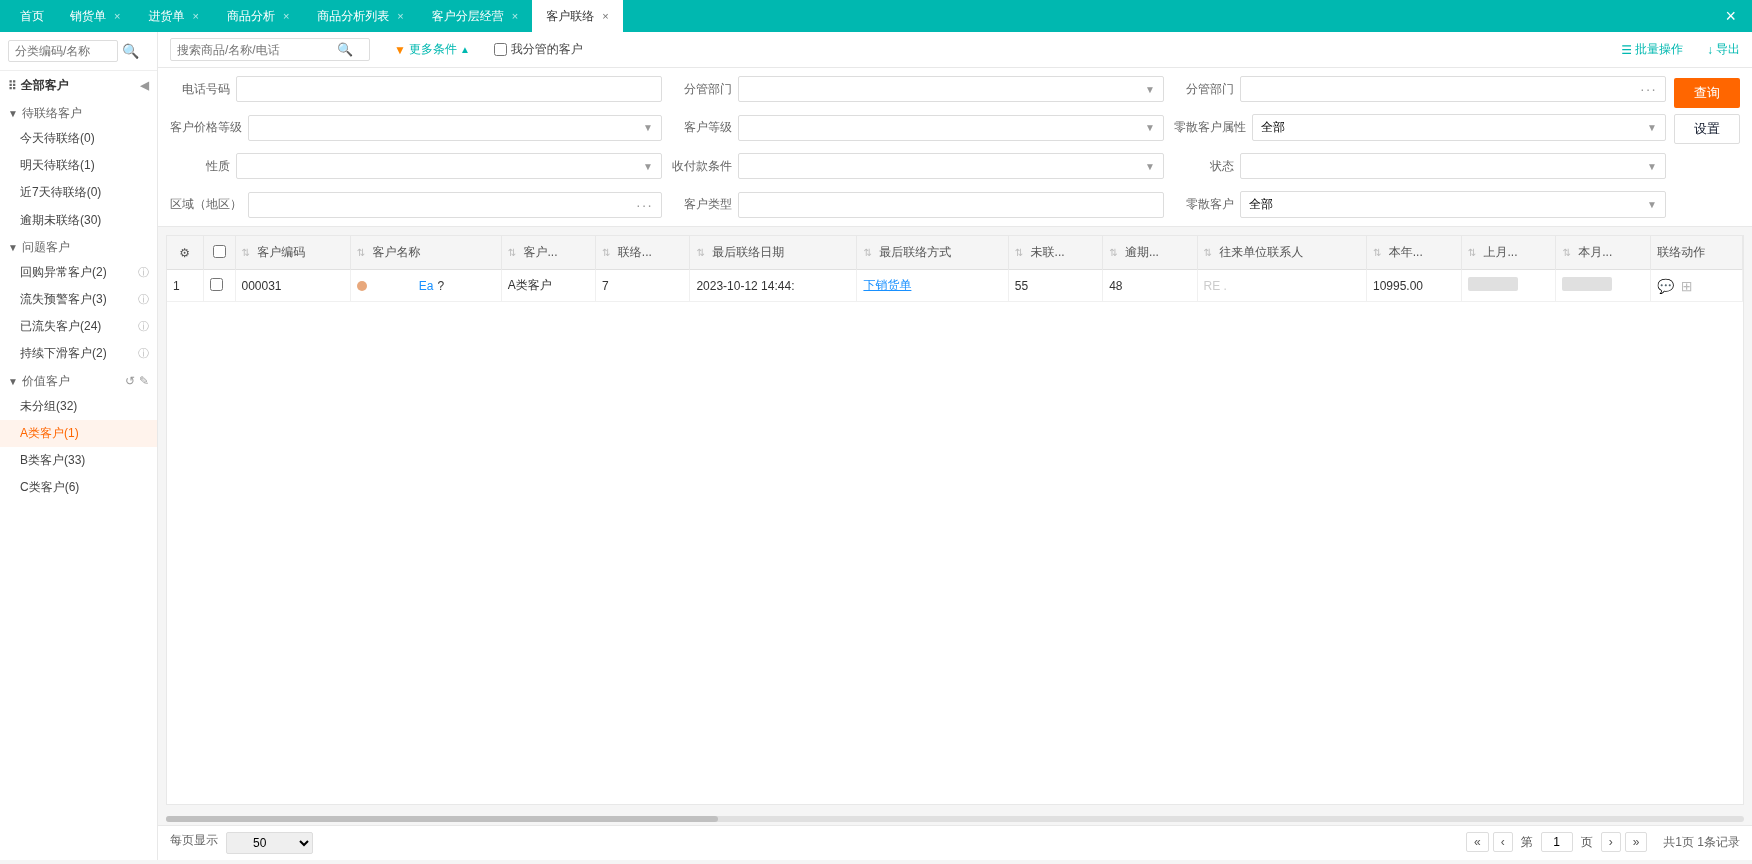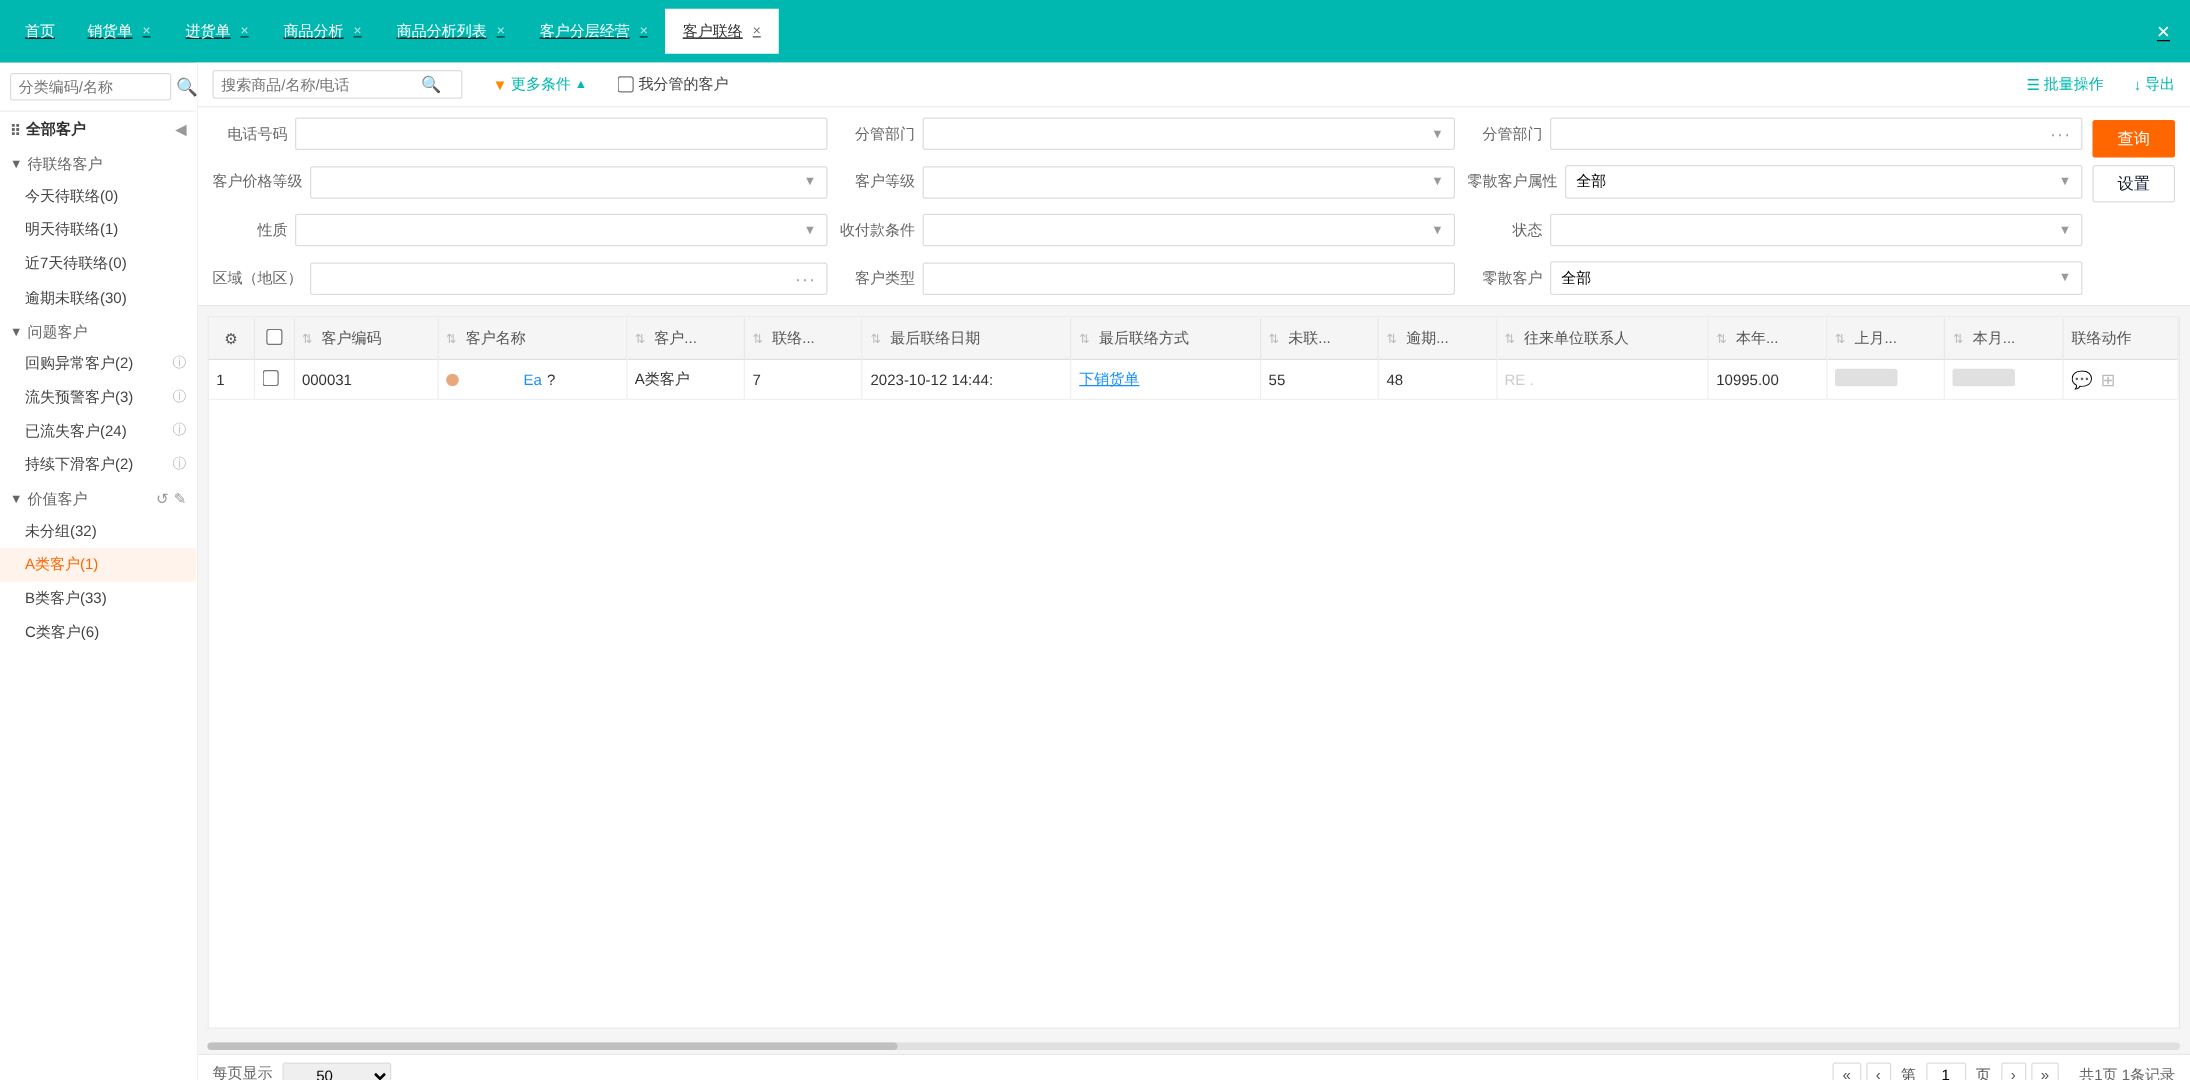--- a/index.html
+++ b/index.html
@@ -1,26 +1,25 @@
 <!DOCTYPE html>
 <html><head>
   <meta charset="utf-8">
   <style>
     * { box-sizing: border-box; margin: 0; padding: 0; font-family: 'Microsoft YaHei', '微软雅黑', sans-serif; font-size: 12px; }
     body { background: #f5f5f5; overflow: hidden; width: 1752px; height: 864px; }
 
     
     .top-nav {
       background: #00b8b0;
-      height: 50px;
+      height: 32px;
       display: flex;
       align-items: center;
       padding: 0 8px;
       gap: 0;
-      text-decoration: underline;
     }
     .nav-tab {
       color: #fff;
       padding: 0 14px;
       height: 36px;
       display: flex;
       align-items: center;
       cursor: pointer;
       font-size: 13px;
       white-space: nowrap;
@@ -60,21 +59,21 @@
     .sidebar-search {
       padding: 8px;
       display: flex;
       align-items: center;
       border-bottom: 1px solid #eee;
     }
     .sidebar-search input {
       border: 1px solid #ddd;
       border-radius: 2px;
       padding: 3px 6px;
-      width: 129px;
+      width: 110px;
       font-size: 12px;
       outline: none;
     }
     .sidebar-search-icon {
       color: #00b8b0;
       margin-left: 4px;
       cursor: pointer;
       font-size: 14px;
     }
 

